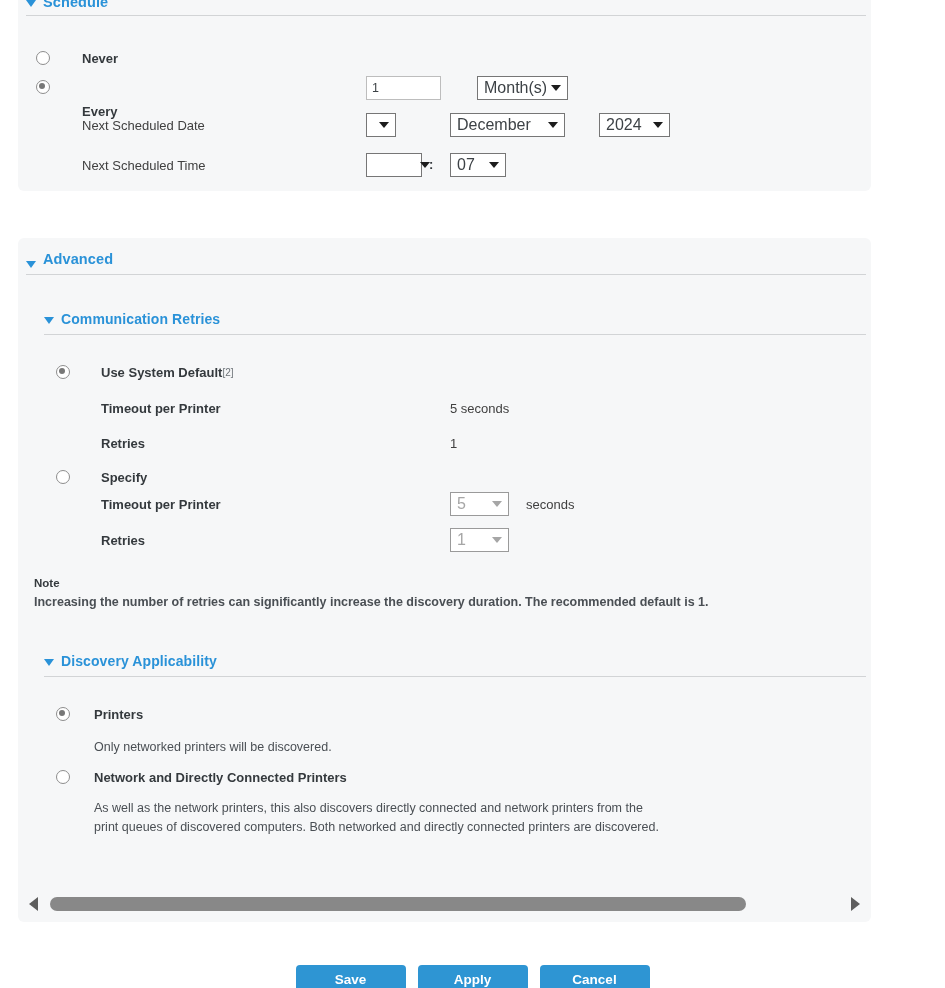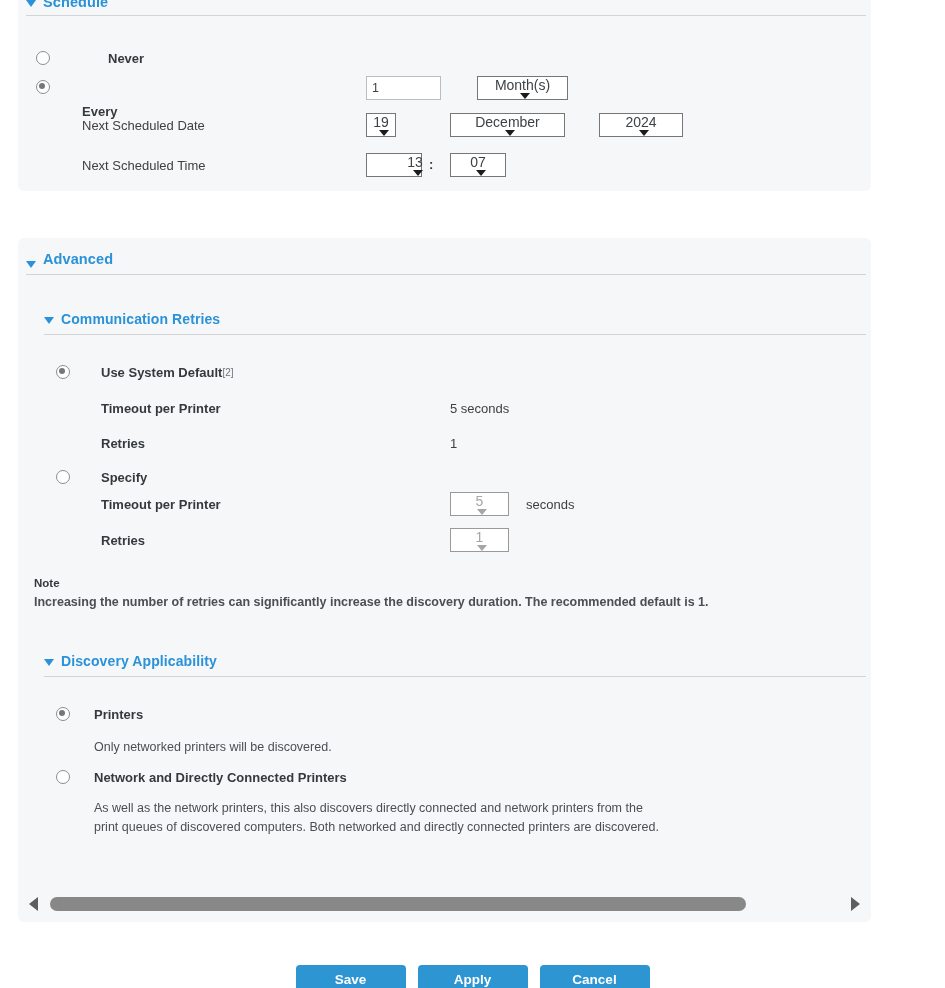--- a/index.html
+++ b/index.html
@@ -122,23 +122,22 @@
   }
   .sel {
     position: absolute;
     box-sizing: border-box;
     border: 1px solid #767676;
     background: #ffffff;
     height: 24px;
     display: flex;
     align-items: center;
     padding: 0 6px;
-    font-size: 14px;
+    font-size: 16px;
     color: #3d4246;
-    flex-direction: column;
   }
   .sel .sel-val {
     flex: 1 1 auto;
     white-space: nowrap;
     overflow: hidden;
   }
   .sel .arw {
     margin-left: 5px;
     width: 0;
     height: 0;
@@ -258,42 +257,42 @@
 
 <div class="panel" id="schedule-panel"></div>
 
 <div class="sec-head" style="left:26px; top:-6px;">
   <span class="caret"></span>
   <span class="sec-title">Schedule</span>
 </div>
 <div class="rule" style="left:26px; top:15px; width:840px;"></div>
 
 <div class="radio" style="left:36px; top:51px;"></div>
-<div class="lbl bold" style="left:82px; top:51px;margin-left:26px;">Never</div>
+<div class="lbl bold" style="left:82px; top:51px;">Never</div>
 
 <div class="radio checked" style="left:36px; top:80px;"></div>
 <div class="lbl bold" style="left:82px; top:80px;margin-top:24px;">Every</div>
 
 <input class="txtbox" style="left: 366px; top: 76px; width: 75px;" value="1">
 
 <div class="sel" style="left:477px; top:76px; width:91px;">
   <span class="sel-val">Month(s)</span>
   <span class="arw"></span>
 </div>
 
 <div class="lbl normal" style="left:82px; top:118px;">Next Scheduled Date</div>
 <div class="sel" style="left:366px; top:113px; width:30px;">
   <span class="sel-val">19</span>
   <span class="arw"></span>
 </div>
 <div class="sel" style="left:450px; top:113px; width:115px;">
   <span class="sel-val">December</span>
   <span class="arw"></span>
 </div>
-<div class="sel" style="left:599px; top:113px; width:84px;">
+<div class="sel" style="left:599px; top:113px; width:71px;">
   <span class="sel-val">2024</span>
   <span class="arw"></span>
 </div>
 
 <div class="lbl normal" style="left:82px; top:158px;">Next Scheduled Time</div>
 <div class="sel" style="left:366px; top:153px; width:54px;padding-left:48px;">
   <span class="sel-val">13</span>
   <span class="arw"></span>
 </div>
 <div class="colon" style="left:429px; top:157px;">:</div>

